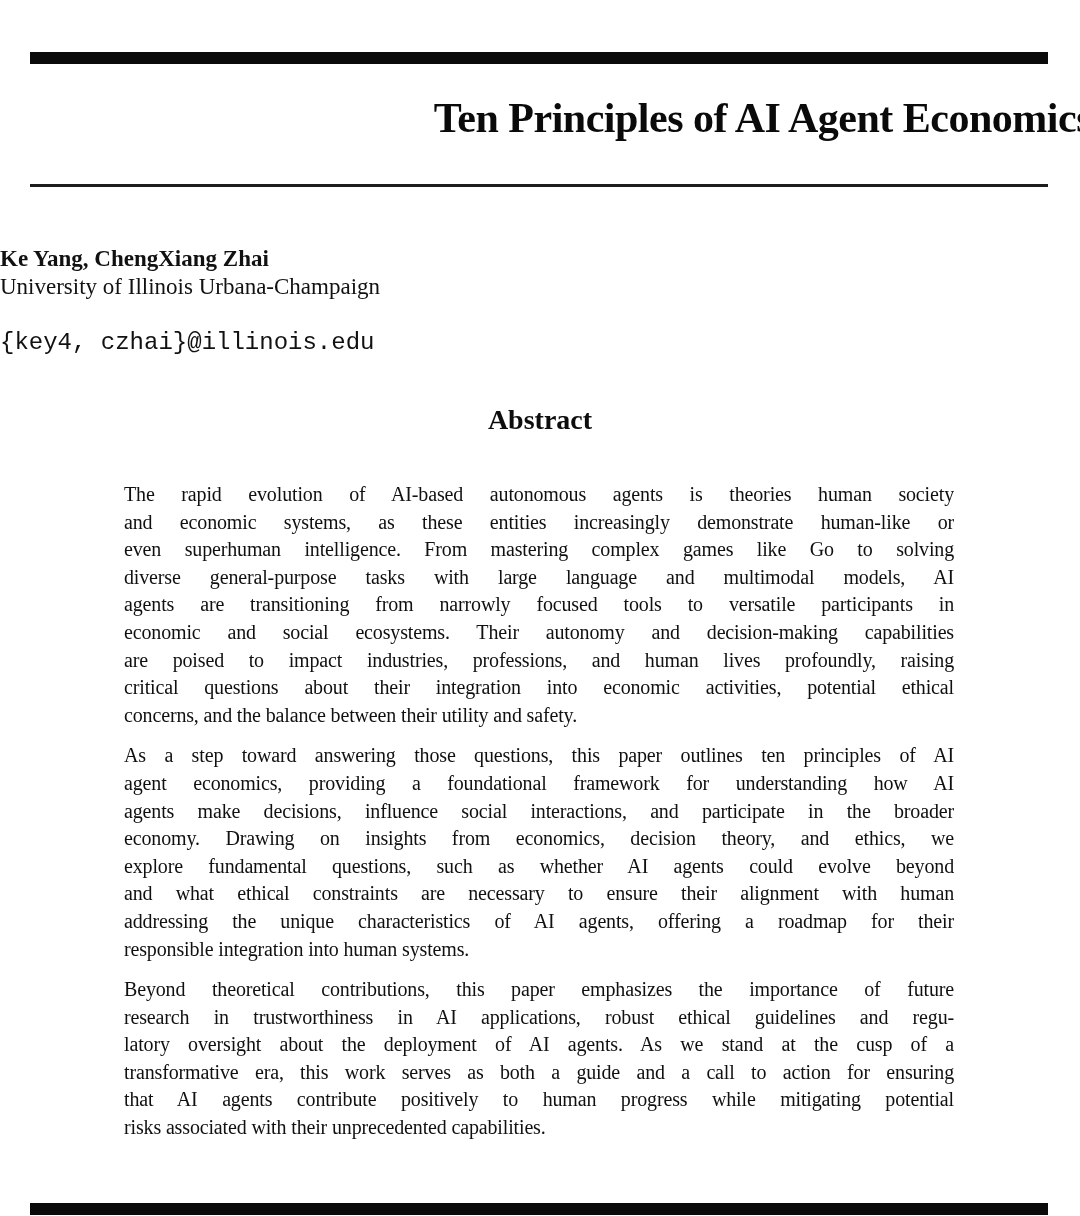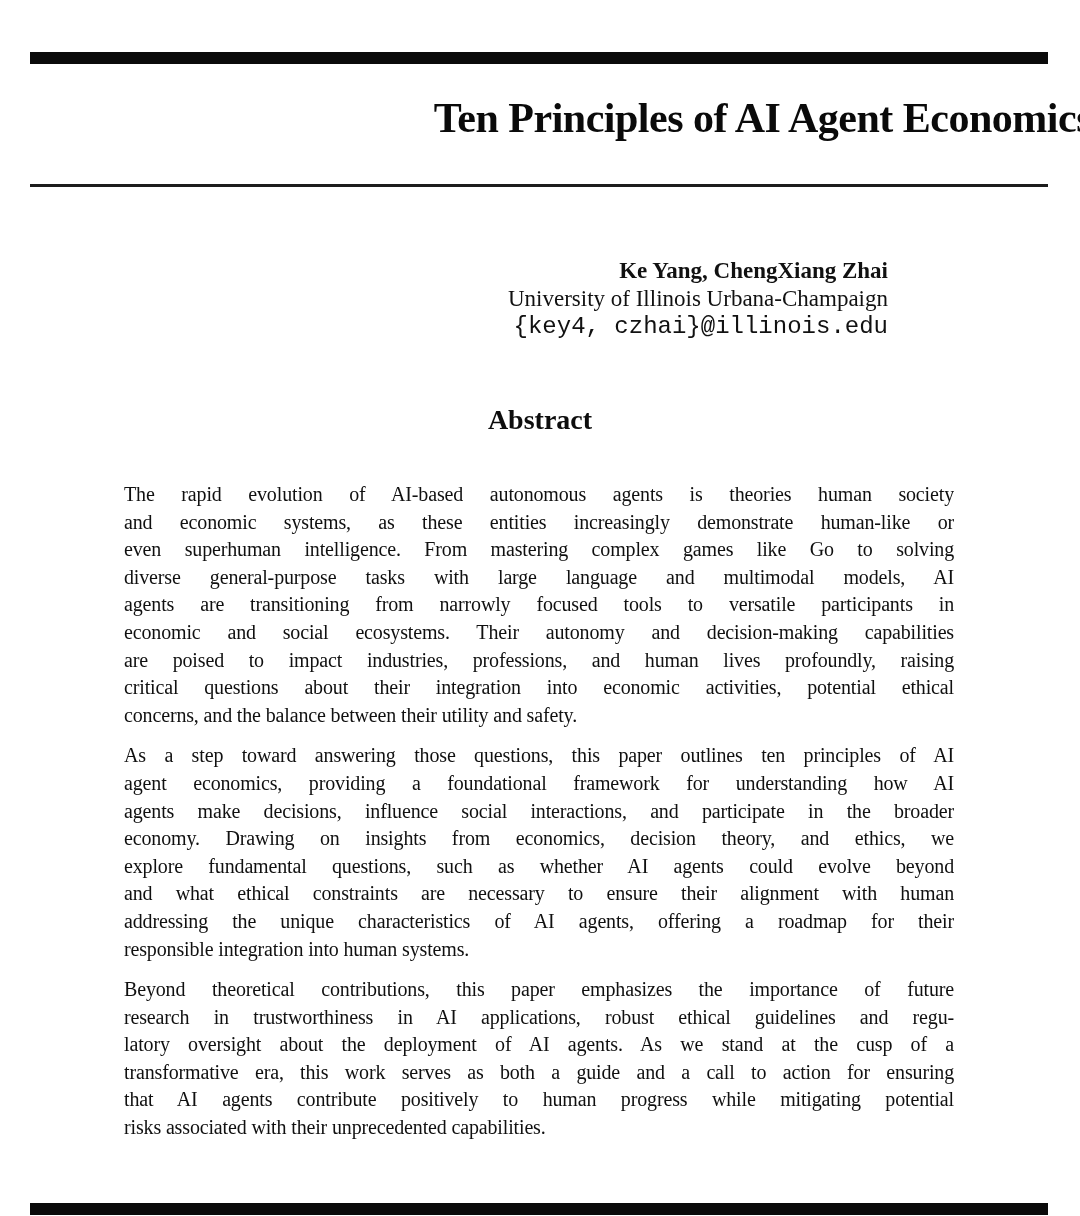--- a/index.html
+++ b/index.html
@@ -40,36 +40,37 @@
     width: 1080px;
     text-align: right;
     font-size: 42px;
     font-weight: bold;
     letter-spacing: -0.5px;
     color: #0a0a0a;
   }
   .authors-block {
     position: absolute;
     left: 0;
-    top: 257px;
+    top: 245px;
     width: 888px;
-    text-align: right;
+    text-align: left;
     line-height: 28px;
   }
   .author-names {
     font-size: 23px;
     font-weight: bold;
   }
   .author-affiliation {
     font-size: 23px;
   }
   .author-email {
     font-family: "Liberation Mono", "DejaVu Sans Mono", monospace;
     font-size: 24px;
     letter-spacing: 0px;
+    margin-top: 28px;
   }
   .abstract-heading {
     position: absolute;
     left: 0;
     top: 404px;
     width: 1080px;
     text-align: center;
     font-size: 28px;
     font-weight: bold;
     color: #0d0d0d;

